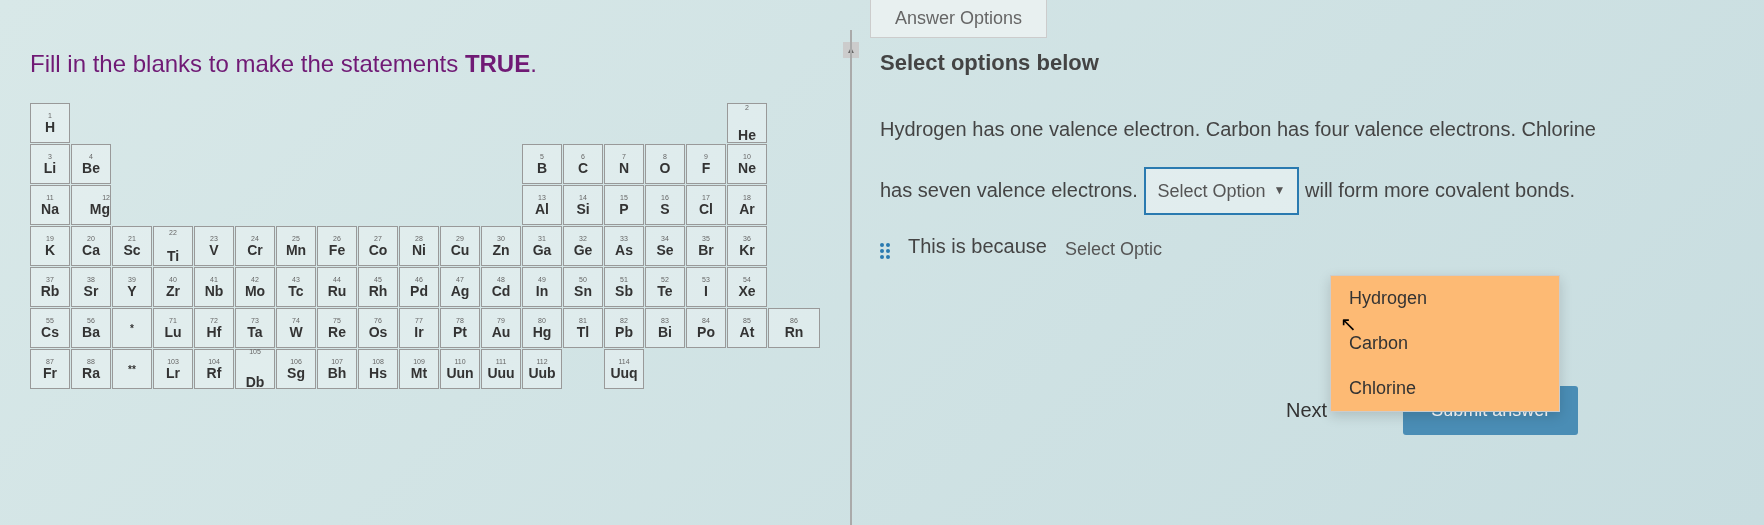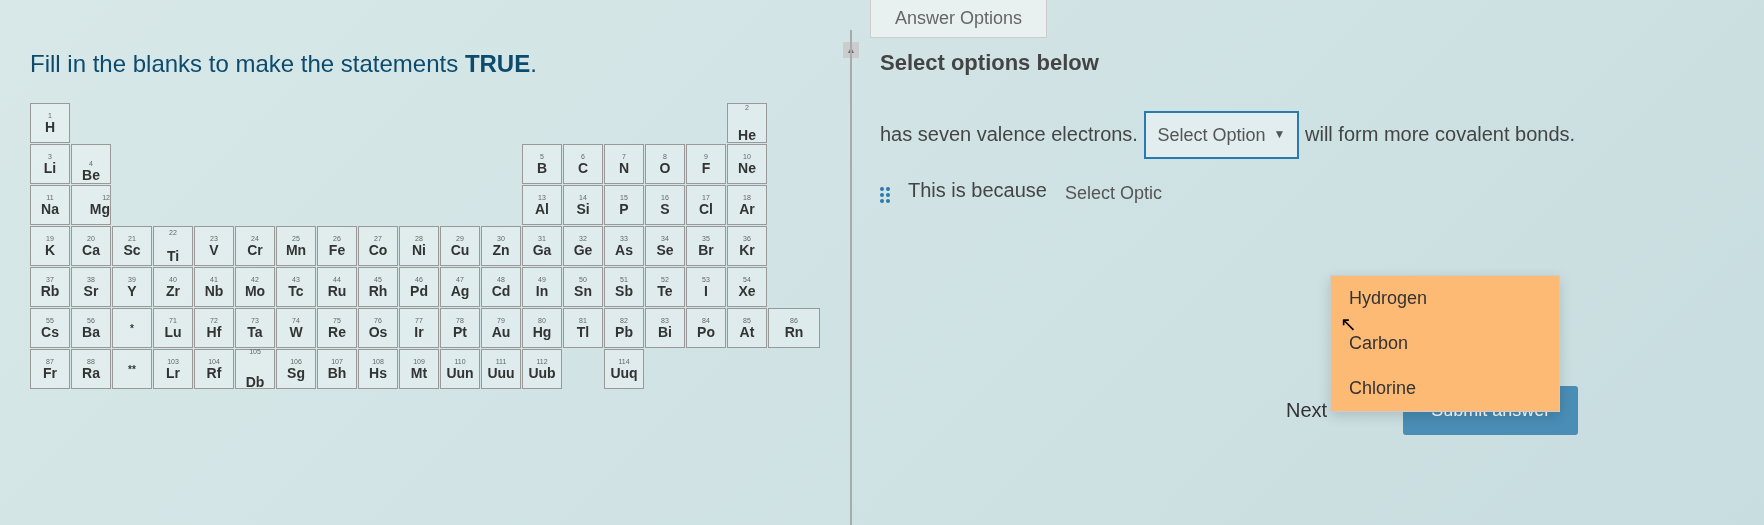--- a/index.html
+++ b/index.html
@@ -26,21 +26,21 @@
       display: flex;
       height: 100%;
       padding-top: 30px;
     }
     .left-panel {
       width: 850px;
       padding: 20px 30px;
     }
     .instruction {
       font-size: 24px;
-      color: #0c4a6e;
+      color: #701a75;
       margin-bottom: 25px;
       font-weight: normal;
     }
     .instruction strong { font-weight: bold; }
     .periodic-table {
       display: grid;
       grid-template-columns: repeat(18, 40px);
       grid-auto-rows: 40px;
       gap: 1px;
       font-size: 12px;
@@ -195,21 +195,21 @@
           <span class="sym">H</span>
         </div>
         <div class="element" style="grid-area: 1 / 18; gap: 16px;">
           <span class="num">2</span>
           <span class="sym">He</span>
         </div>
         <div class="element" style="grid-area: 2 / 1;">
           <span class="num">3</span>
           <span class="sym">Li</span>
         </div>
-        <div class="element" style="grid-area: 2 / 2; justify-content: flex-end;">
+        <div class="element" style="grid-area: 2 / 2;">
           <span class="num">4</span>
           <span class="sym">Be</span>
         </div>
         <div class="element" style="grid-area: 2 / 13;">
           <span class="num">5</span>
           <span class="sym">B</span>
         </div>
         <div class="element" style="grid-area: 2 / 14;">
           <span class="num">6</span>
           <span class="sym">C</span>
@@ -534,20 +534,21 @@
         </div>
       </div>
   </div>
 
   <div class="scroll-arrow">▲</div>
   <div class="divider"></div>
 
   <div class="right-panel">
     <div class="select-heading">Select options below</div>
 
+    <div class="statement">Hydrogen has one valence electron. Carbon has four valence electrons. Chlorine</div>
 
     <div class="statement">
       <span>has seven valence electrons.</span>
       <span class="select-box">
         <span>Select Option</span>
         <span class="chev">▼</span>
       </span>
       <span>will form more covalent bonds.</span>
     </div>
 

